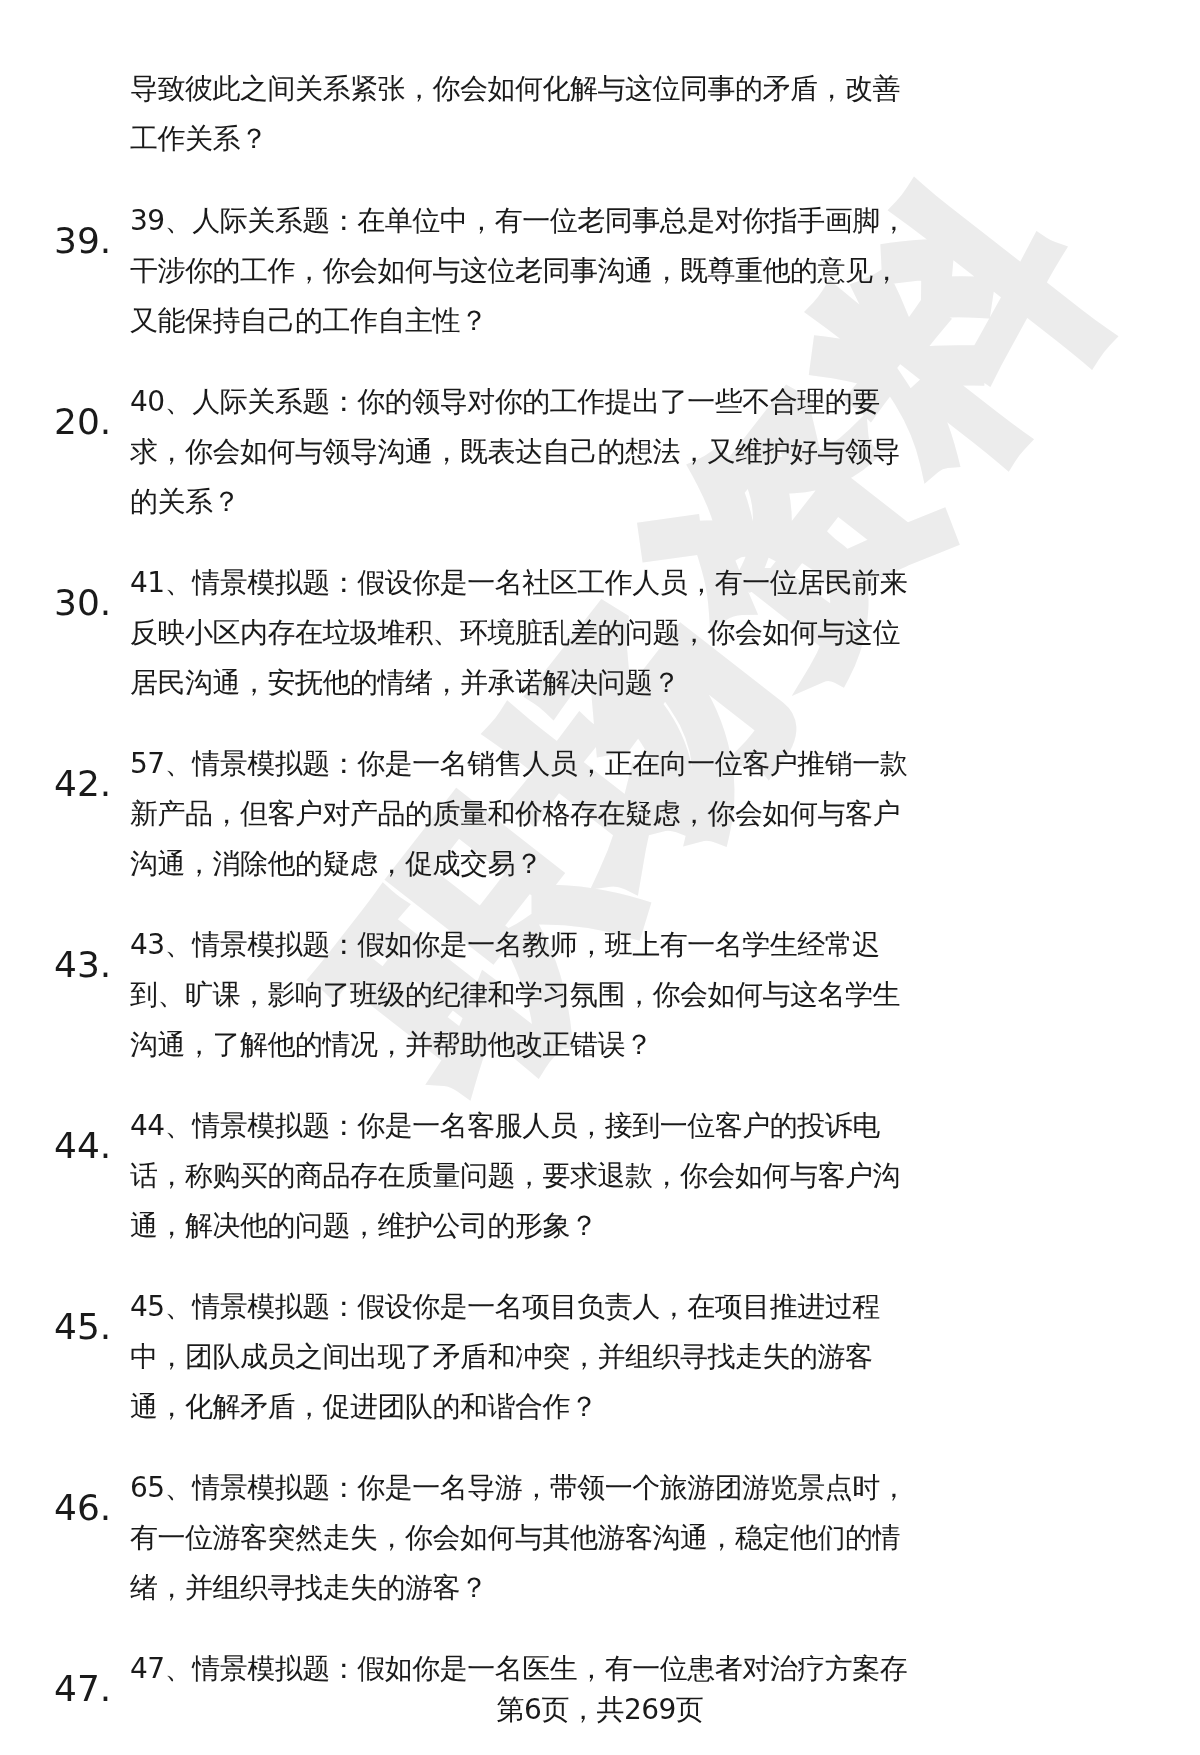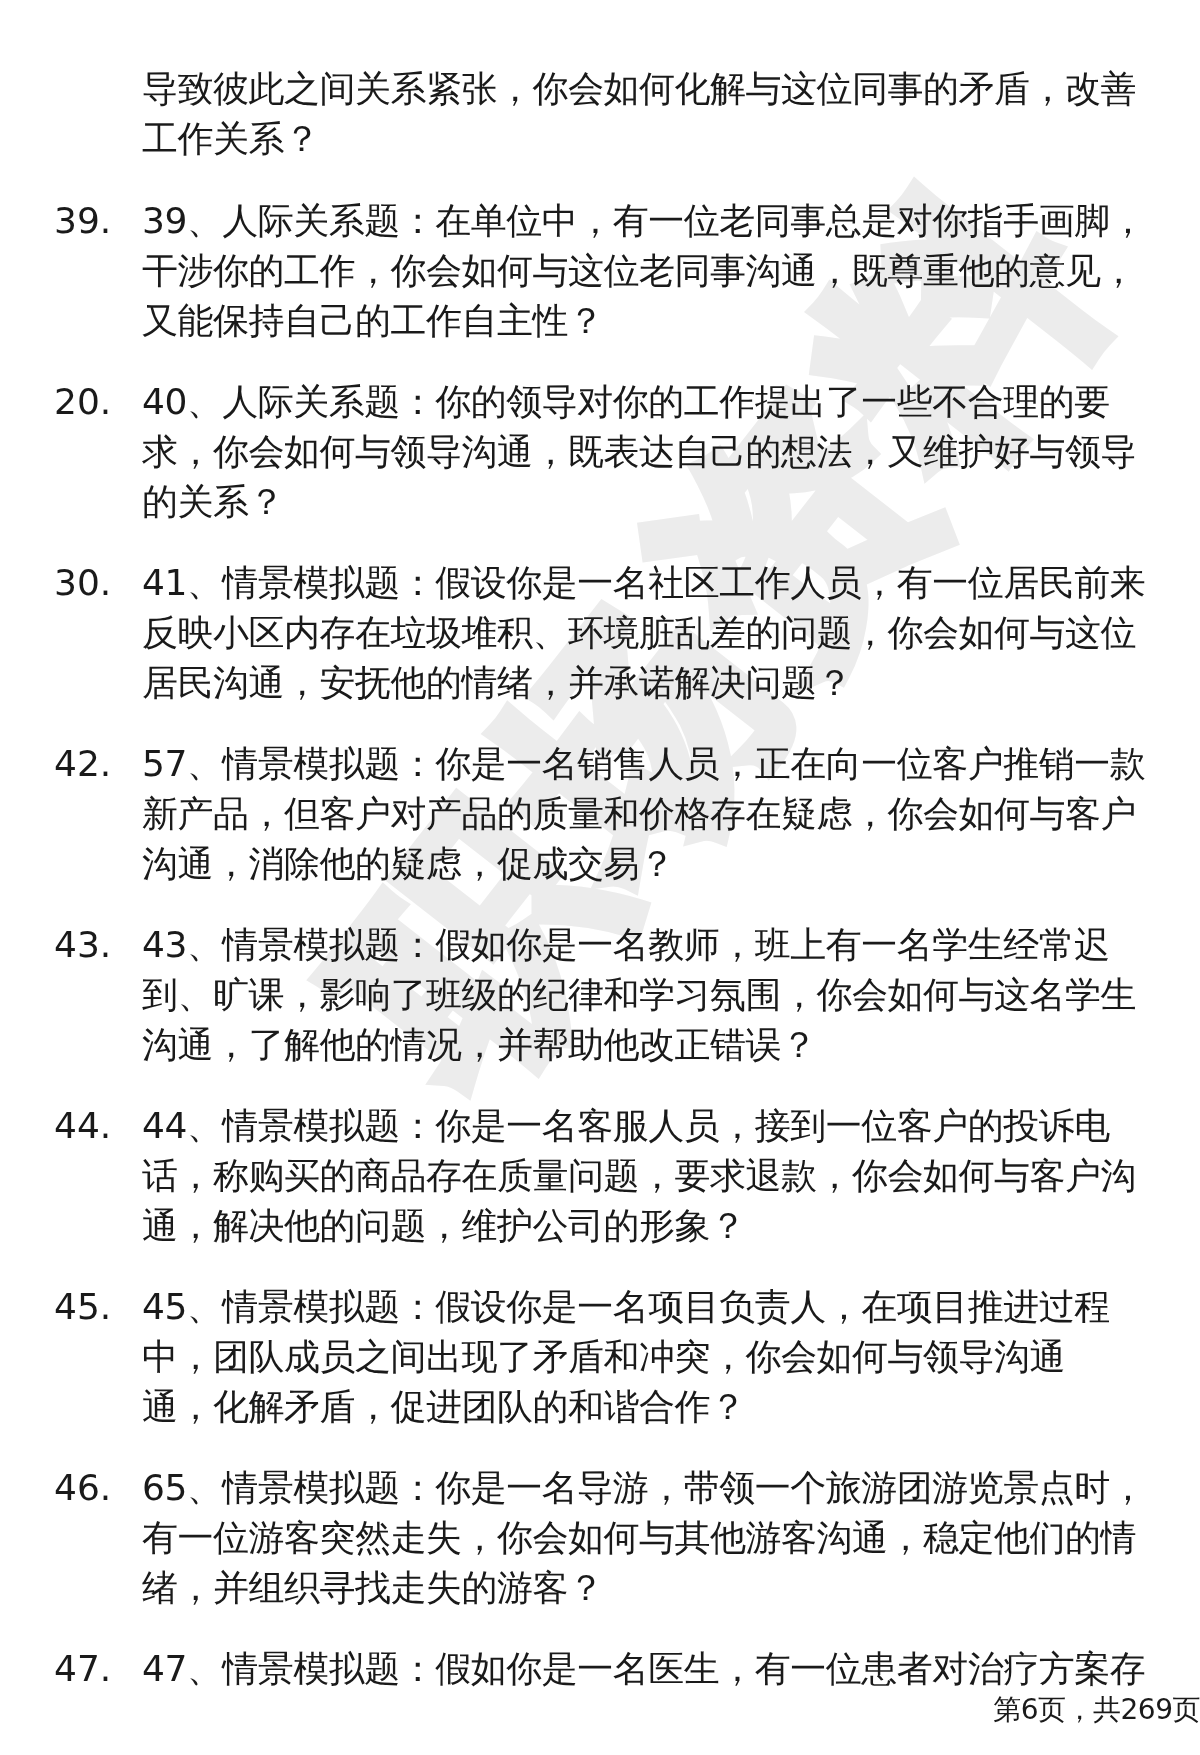--- a/index.html
+++ b/index.html
@@ -11,29 +11,30 @@
   .page { position: absolute; left: 0; top: 0; width: 1200px; height: 1755px; }
   .watermark {
     position: absolute; left: 230px; top: 520px; width: 900px;
     transform: rotate(-52deg); transform-origin: center;
     font-size: 250px; font-weight: bold; letter-spacing: 10px;
     color: transparent; -webkit-text-stroke: 14px #ececec;
     white-space: nowrap; pointer-events: none; z-index: 0;
   }
   .content { position: absolute; left: 0; top: 0; width: 1200px; z-index: 1; }
   .line {
-    position: absolute; left: 142px; font-size: 36px; line-height: 50px; height: 50px;
+    position: absolute; left: 130px; font-size: 28px; line-height: 50px; height: 50px;
     white-space: nowrap; letter-spacing: -0.5px;
   }
   .num {
     position: absolute; left: 54px; font-size: 36px; line-height: 50px; height: 50px;
     white-space: nowrap;
+    margin-top: 20px;
   }
   .footer {
-    position: absolute; left: 0; width: 1200px; top: 1692px; text-align: right;
+    position: absolute; left: 0; width: 1200px; top: 1692px; text-align: center;
     font-size: 28px; line-height: 36px; letter-spacing: -0.5px;
   }
 </style>
 </head>
 <body>
 
 <div class="page">
 
   <div class="watermark">职场资料</div>
 
@@ -67,21 +68,21 @@
     <div class="line" style="top:970px">到、旷课，影响了班级的纪律和学习氛围，你会如何与这名学生</div>
     <div class="line" style="top:1020px">沟通，了解他的情况，并帮助他改正错误？</div>
 
     <div class="num" style="top:1101px">44.</div>
     <div class="line" style="top:1101px">44、情景模拟题：你是一名客服人员，接到一位客户的投诉电</div>
     <div class="line" style="top:1151px">话，称购买的商品存在质量问题，要求退款，你会如何与客户沟</div>
     <div class="line" style="top:1201px">通，解决他的问题，维护公司的形象？</div>
 
     <div class="num" style="top:1282px">45.</div>
     <div class="line" style="top:1282px">45、情景模拟题：假设你是一名项目负责人，在项目推进过程</div>
-    <div class="line" style="top:1332px">中，团队成员之间出现了矛盾和冲突，你会如何与领导沟通</div>
+    <div class="line" style="top:1332px">中，团队成员之间出现了矛盾和冲突，并组织寻找走失的游客</div>
     <div class="line" style="top:1382px">通，化解矛盾，促进团队的和谐合作？</div>
 
     <div class="num" style="top:1463px">46.</div>
     <div class="line" style="top:1463px">65、情景模拟题：你是一名导游，带领一个旅游团游览景点时，</div>
     <div class="line" style="top:1513px">有一位游客突然走失，你会如何与其他游客沟通，稳定他们的情</div>
     <div class="line" style="top:1563px">绪，并组织寻找走失的游客？</div>
 
     <div class="num" style="top:1644px">47.</div>
     <div class="line" style="top:1644px">47、情景模拟题：假如你是一名医生，有一位患者对治疗方案存</div>
 

